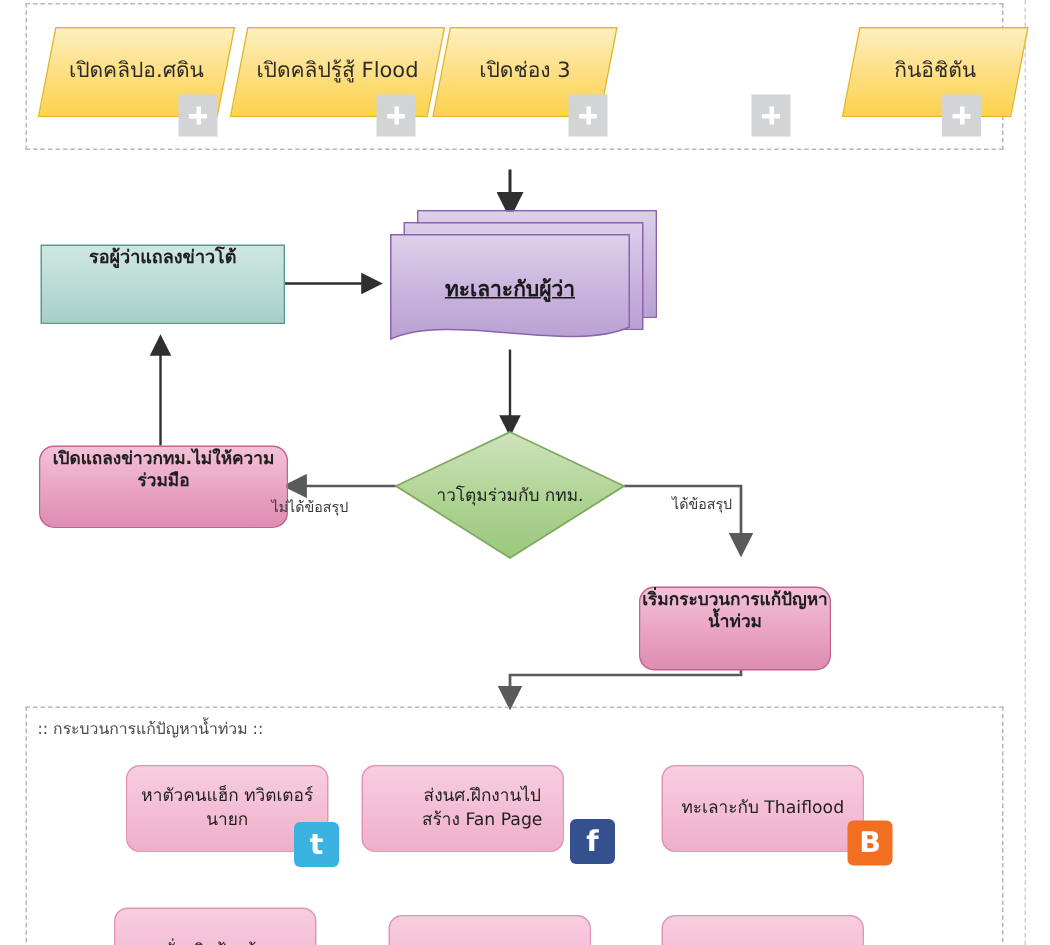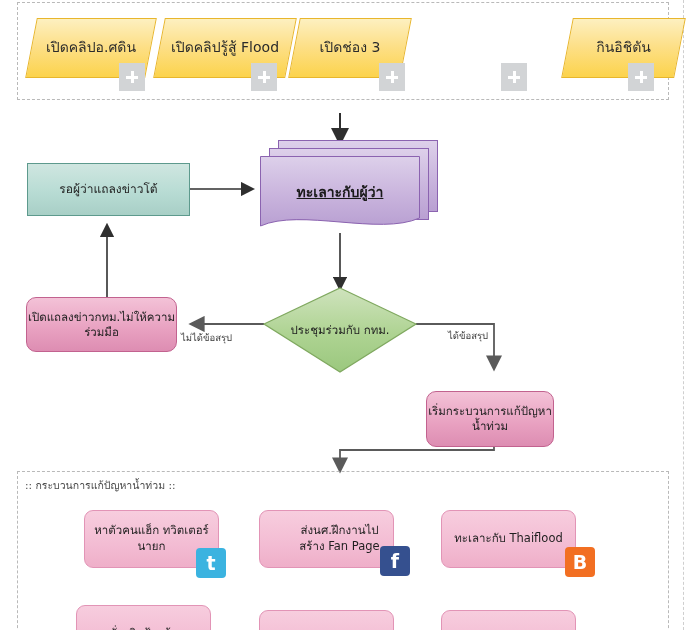--- a/index.html
+++ b/index.html
@@ -35,22 +35,22 @@
   }
   .plus-btn{
     position:absolute;width:26px;height:28px;background:#d2d4d6;
     display:flex;align-items:center;justify-content:center;
   }
   .plus-btn::before{content:"";position:absolute;width:12px;height:3px;background:#fff;}
   .plus-btn::after{content:"";position:absolute;width:3px;height:12px;background:#fff;}
 
   
   .node{position:absolute;box-sizing:border-box;
-        display:flex;align-items:center;justify-content:center;
-        text-align:center;line-height:1.3;color:#1f1f1f;}
+        display:flex;justify-content:center;
+        text-align:center;line-height:1.3;color:#1f1f1f;font-weight:bold;}
 
   .n-teal{
     background:linear-gradient(to bottom,#cfe6e0 0%,#b8dcd4 55%,#a8cfc6 100%);
     border:1px solid #5d9a8d;font-size:12px;
   }
   .n-pinkrr{
     background:linear-gradient(to bottom,#f3c2d7 0%,#e8a0c0 60%,#dd8db2 100%);
     border:1px solid #c2628f;border-radius:10px;font-size:11.5px;
   }
   .n-diamond-label{position:absolute;left:0;top:0;width:100%;height:100%;
@@ -169,46 +169,46 @@
     <div class="md-layer" style="left:18px;top:0;"></div>
     <div class="md-layer" style="left:9px;top:8px;"></div>
     <div class="md-front">
       <svg width="160" height="80" viewBox="0 0 160 80">
         <path d="M0.5,0.5 L159.5,0.5 L159.5,62 C120,80 40,52 0.5,70 Z" fill="url(#gPurple)" stroke="#8b63b0" stroke-width="1"></path>
       </svg>
     </div>
     <div class="md-label">ทะเลาะกับผู้ว่า</div>
   </div>
 
-  <div class="node n-pinkrr" style="left:26px;top:297px;width:151px;height:55px;">
+  <div class="node n-pinkrr" style="left:26px;top:297px;width:166px;height:55px;">
     <span>เปิดแถลงข่าวกทม.ไม่ให้ความร่วมมือ</span>
   </div>
 
   <div class="n-diamond-label" style="position:absolute;left:264px;top:288px;width:152px;height:84px;">
-    <span>ประชุมร่วมกับ กทม.</span>
+    <span>าวโตุมร่วมกับ กทม.</span>
   </div>
 
   <div class="edge-label" style="left:181px;top:330px;">ไม่ได้ข้อสรุป</div>
   <div class="edge-label" style="left:448px;top:328px;">ได้ข้อสรุป</div>
 
   <div class="node n-pinkrr" style="left:426px;top:391px;width:128px;height:56px;">
     <span>เริ่มกระบวนการแก้ปัญหาน้ำท่วม</span>
   </div>
 
   <div class="dash-box" id="lane-bottom"></div>
   <div class="lane-title">:: กระบวนการแก้ปัญหาน้ำท่วม ::</div>
 
   <div class="card" style="left:84px;top:510px;">
     <span>หาตัวคนแฮ็ก ทวิตเตอร์นายก</span>
   </div>
   <div class="sicon si-twitter" style="left:196px;top:548px;">
     <span>t</span>
   </div>
 
-  <div class="card" style="left:259px;top:510px;padding-left:32px;">
+  <div class="card" style="left:241px;top:510px;padding-left:32px;">
     <span>ส่งนศ.ฝึกงานไป สร้าง Fan Page</span>
   </div>
   <div class="sicon si-facebook" style="left:380px;top:546px;">
     <span>f</span>
   </div>
 
   <div class="card" style="left:441px;top:510px;">
     <span>ทะเลาะกับ Thaiflood</span>
   </div>
   <div class="sicon si-blogger" style="left:565px;top:547px;">

